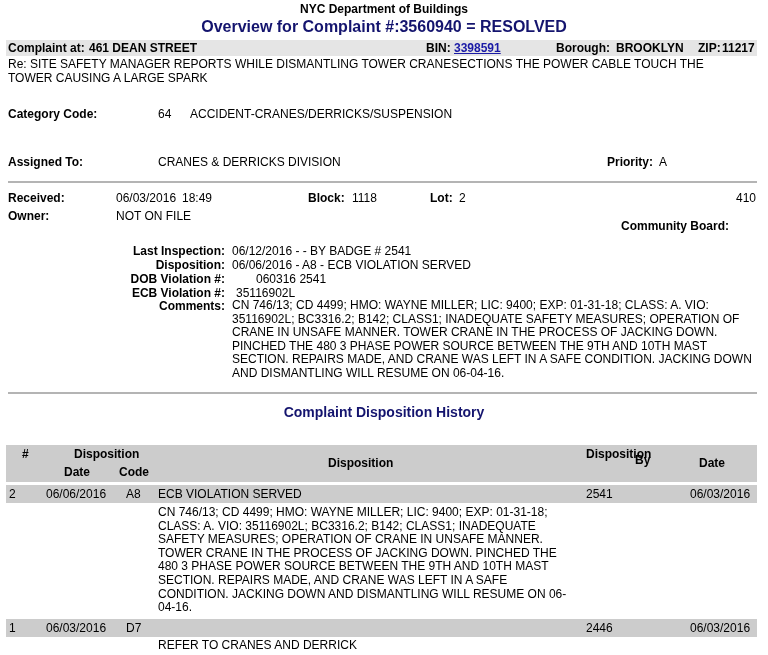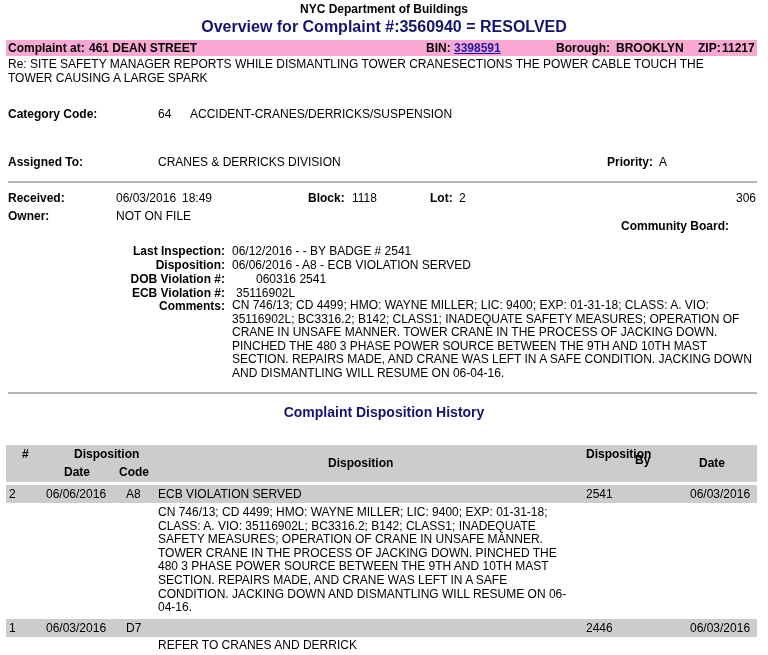--- a/index.html
+++ b/index.html
@@ -4,21 +4,21 @@
 <style>
   html, body { margin: 0; padding: 0; background: #ffffff; }
   body {
     width: 768px; height: 655px; overflow: hidden; position: relative;
     font-family: "Liberation Sans", sans-serif; font-size: 12px; color: #000;
   }
   .abs { position: absolute; white-space: nowrap; }
   .b { font-weight: bold; }
   .dept { left: 0; width: 768px; top: 2px; text-align: center; font-size: 12px; font-weight: bold; }
   .title { left: 0; width: 768px; top: 18px; text-align: center; font-size: 16px; font-weight: bold; color: #14146e; }
-  .addrbar { left: 6px; width: 751px; top: 40px; height: 16px; background: #f9a8d4; }
+  .addrbar { left: 6px; width: 751px; top: 40px; height: 16px; background: #e5e5e5; }
   .addrbar .abs { top: 1px; font-weight: bold; font-size: 12px; }
   .link { color: #1a1aa6; text-decoration: underline; cursor: pointer; }
   .re { left: 8px; top: 57px; width: 700px; white-space: normal; line-height: 14px; }
   .hr { position: absolute; left: 8px; width: 749px; height: 0; border-top: 2px solid #b4b4b4; }
   .ins { text-align: right; padding-left: 16px; }
   .comments { left: 232px; top: 299px; width: 530px; white-space: normal; line-height: 13.6px; }
   .hist-title { left: 0; width: 768px; top: 404px; text-align: center; font-size: 14px; font-weight: bold; color: #14146e; }
   .thead { left: 6px; width: 751px; top: 445px; height: 37px; background: #cccccc; }
   .thead .abs { font-weight: bold; font-size: 12px; }
   .row { left: 6px; width: 751px; height: 18px; background: #cccccc; }
@@ -56,21 +56,21 @@
 <div class="hr" style="top:181px;"></div>
 
 <span class="abs b" style="left:8px; top:191px;">Received:</span>
 <span class="abs" style="left:116px; top:191px;">06/03/2016</span>
 <span class="abs" style="left:182px; top:191px;">18:49</span>
 <span class="abs b" style="left:308px; top:191px;">Block:</span>
 <span class="abs" style="left:352px; top:191px;">1118</span>
 <span class="abs b" style="left:430px; top:191px;">Lot:</span>
 <span class="abs" style="left:459px; top:191px;">2</span>
 <span class="abs b" style="left:621px; top:191px;margin-top:28px;">Community Board:</span>
-<span class="abs" style="left:736px; top:191px;">306</span>
+<span class="abs" style="left:736px; top:191px;">410</span>
 <span class="abs b" style="left:8px; top:209px;">Owner:</span>
 <span class="abs" style="left:116px; top:209px;">NOT ON FILE</span>
 
 <span class="abs b ins" style="right:543px; top:244px;">Last Inspection:</span>
 <span class="abs" style="left:232px; top:244px;">06/12/2016 - - BY BADGE # 2541</span>
 <span class="abs b ins" style="right:543px; top:258px;">Disposition:</span>
 <span class="abs" style="left:232px; top:258px;">06/06/2016 - A8 - ECB VIOLATION SERVED</span>
 <span class="abs b ins" style="right:543px; top:272px;">DOB Violation #:</span>
 <span class="abs" style="left:236px; top:272px;margin-left:20px;">060316 2541</span>
 <span class="abs b ins" style="right:543px; top:286px;">ECB Violation #:</span>

